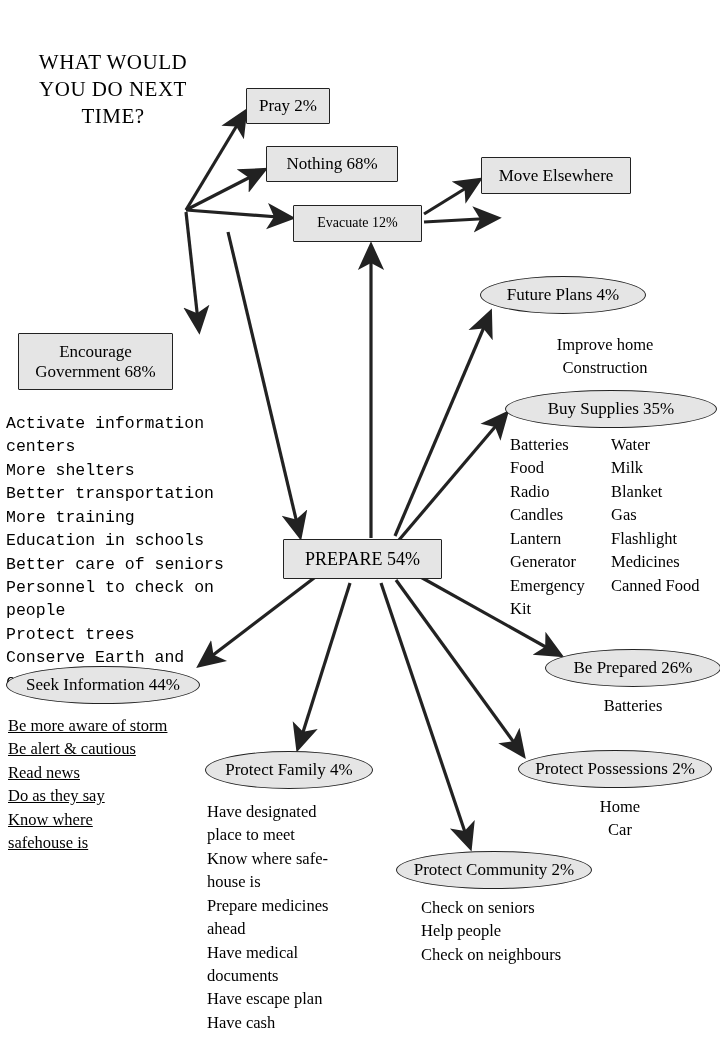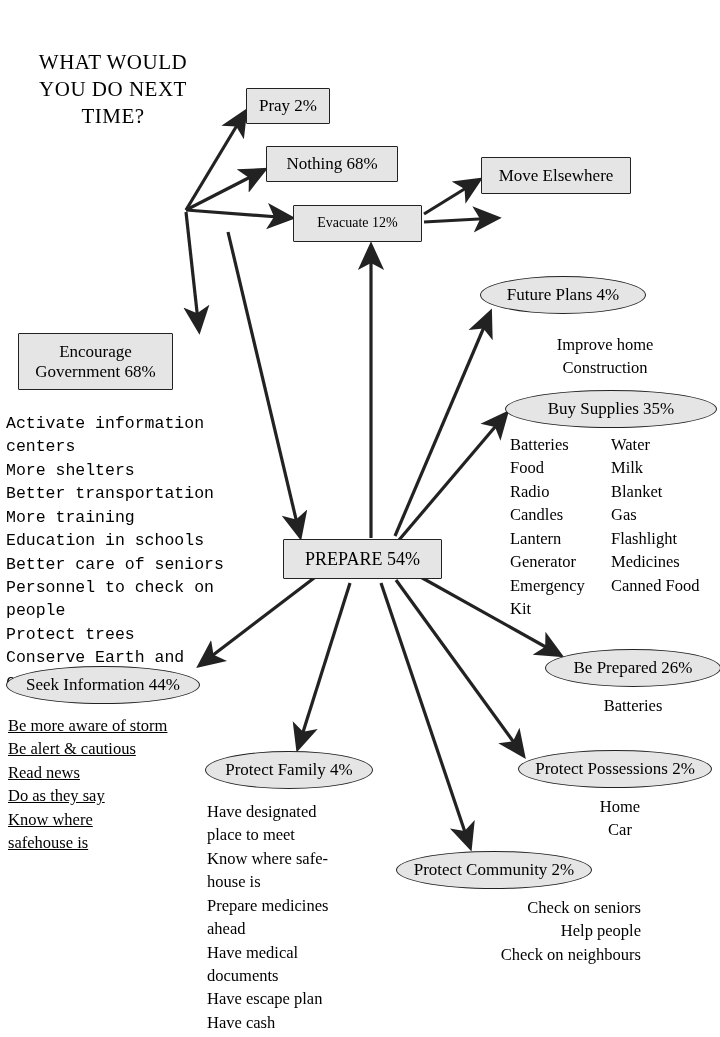--- a/index.html
+++ b/index.html
@@ -183,17 +183,17 @@
 Have escape plan
 Have cash</div>
 
   <div class="node ellipse" style="left:518px; top:750px; width:194px; height:38px; font-size:17px;">Protect Possessions 2%</div>
 
   <div class="textblock centered" style="left:545px; top:795px; width:150px;">Home
 Car</div>
 
   <div class="node ellipse" style="left:396px; top:851px; width:196px; height:38px; font-size:17px;">Protect Community 2%</div>
 
-  <div class="textblock" style="left:421px; top:896px; width:220px;text-align:right;">Check on seniors
+  <div class="textblock" style="left:421px; top:896px; width:220px;">Check on seniors
 Help people
 Check on neighbours</div>
 
 </div>
 
 </body></html>

